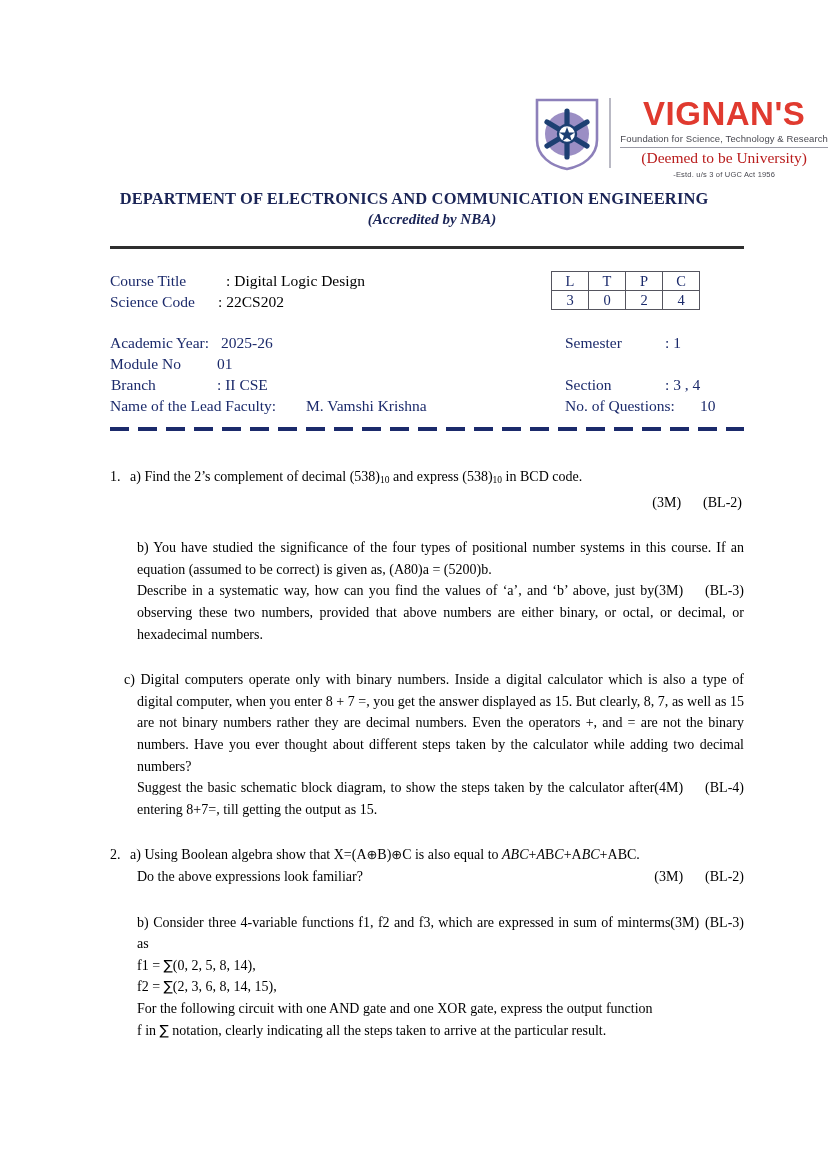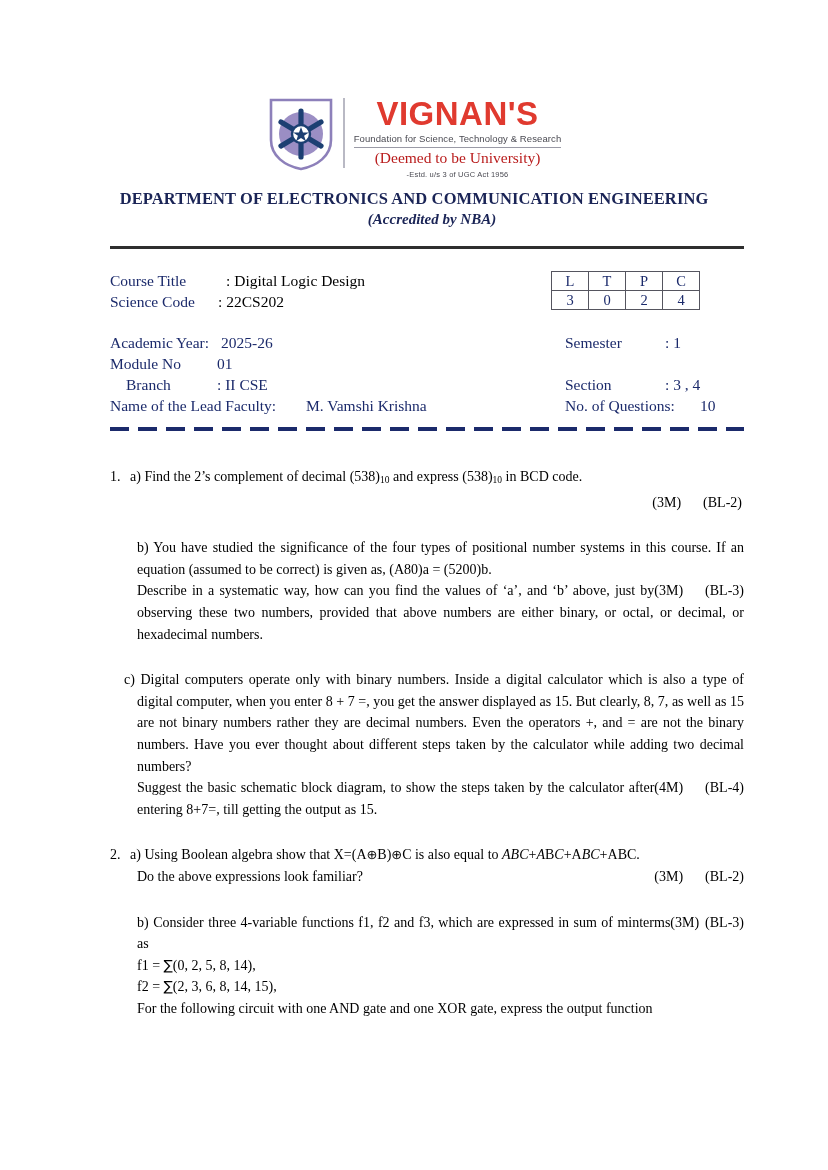--- a/index.html
+++ b/index.html
@@ -18,21 +18,21 @@
     color: #000000;
   }
 
   
   .logo-block {
     position: absolute;
     left: 0;
     right: 0;
     top: 96px;
     display: flex;
-    justify-content: center;
+    justify-content: flex-end;
     align-items: flex-start;
   }
   .logo-shield {
     width: 68px;
     height: 76px;
     flex: none;
     margin-right: 8px;
   }
   .logo-divider {
     width: 2px;
@@ -250,21 +250,21 @@
       <span class="lbl" style="left:0;">Academic Year:</span>
       <span class="valb" style="left:111px;">2025-26</span>
       <span class="lbl" style="left:455px;">Semester</span>
       <span class="valb" style="left:555px;">: 1</span>
     </div>
     <div class="row">
       <span class="lbl" style="left:0;">Module No</span>
       <span class="valb" style="left:107px;">01</span>
     </div>
     <div class="row">
-      <span class="lbl" style="left:16px;">Branch</span>
+      <span class="lbl" style="left:1px;">Branch</span>
       <span class="valb" style="left:107px;">: II CSE</span>
       <span class="lbl" style="left:455px;">Section</span>
       <span class="valb" style="left:555px;">:  3 ,   4</span>
     </div>
     <div class="row">
       <span class="lbl" style="left:0;">Name of the Lead Faculty:</span>
       <span class="valb" style="left:196px;">M. Vamshi Krishna</span>
       <span class="lbl" style="left:455px;">No. of Questions:</span>
       <span class="valb" style="left:590px;">10</span>
     </div>
@@ -344,15 +344,18 @@
     </div>
     <div class="clear"></div>
 
     <div class="para nojust indent2">
       <span>f1 = </span><span class="sigma">∑</span><span>(0, 2, 5, 8, 14),</span>
     </div>
     <div class="para nojust indent2">
       <span>f2 = </span><span class="sigma">∑</span><span>(2, 3, 6, 8, 14, 15),</span>
     </div>
     <div class="para nojust indent2">For the following circuit with one AND gate and one XOR gate, express the output function</div>
+    <div class="para nojust indent2">
+      <span>f in </span><span class="sigma">∑</span><span> notation, clearly indicating all the steps taken to arrive at the particular result.</span>
+    </div>
 
   </div>
 </div>
 
 </body></html>

